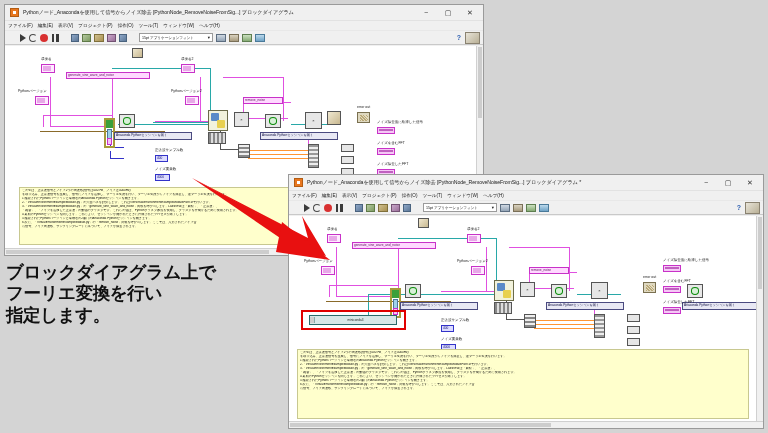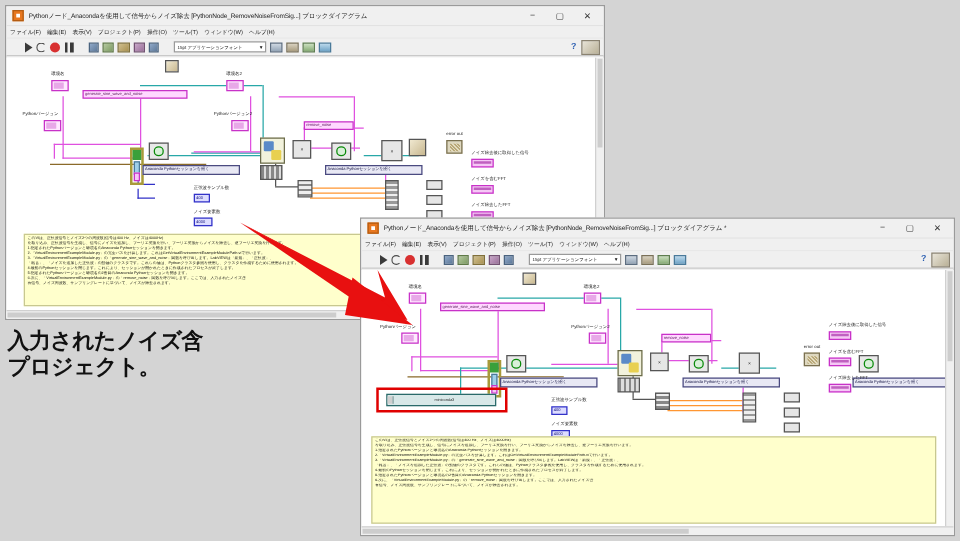--- a/index.html
+++ b/index.html
@@ -492,15 +492,16 @@
   </div>
 </div>
 
 <svg class="arrow-svg" width="160" height="90" style="left:190px; top:176px;" viewBox="0 0 160 90">
   <polygon points="2,2 118,62 112,40 136,80 92,72 112,62" fill="#e81010"></polygon>
   <path d="M2,2 L118,64 L96,66 Z" fill="#e81010"></path>
   <path d="M92,46 L140,84 L86,76 Z" fill="#e81010"></path>
 </svg>
 
 <div class="caption">
-  <div>入力されたノイズ含</div>
-  <div>プロジェクト。</div>
+  <div>ブロックダイアグラム上で</div>
+  <div>フーリエ変換を行い</div>
+  <div>指定します。</div>
 </div>
 
 </body></html>

